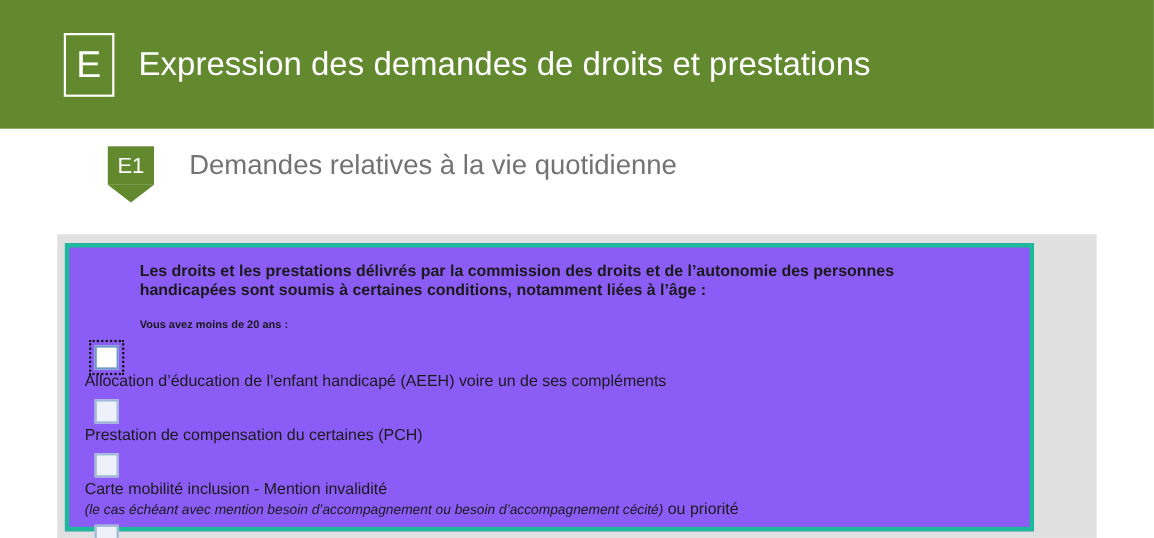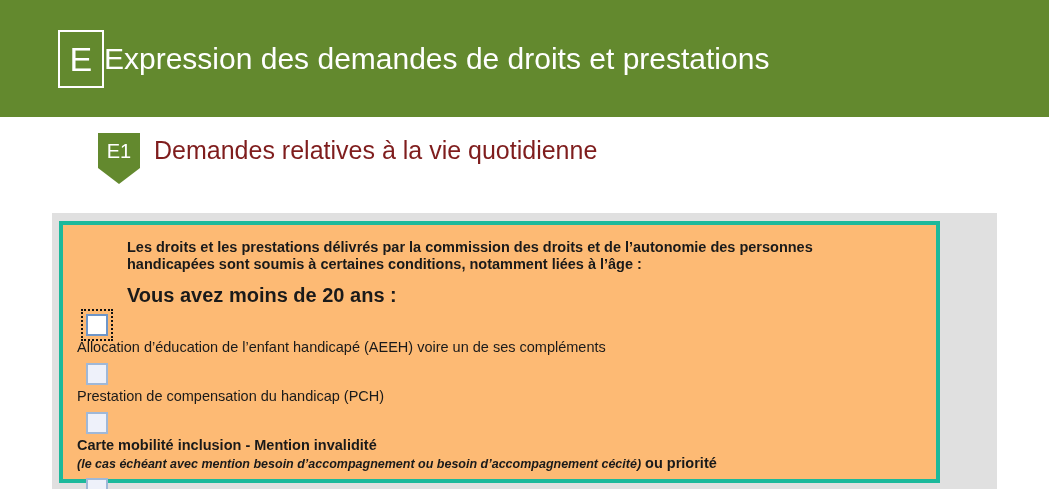--- a/index.html
+++ b/index.html
@@ -45,20 +45,21 @@
     flex: 0 0 auto;
   }
   .section-letter {
     color: #ffffff;
     font-size: 34px;
     line-height: 1;
     font-weight: 400;
     letter-spacing: 0.5px;
   }
   .section-title {
+    margin-left: 22px;
     color: #ffffff;
     font-size: 30px;
     font-weight: 400;
     line-height: 1.1;
     white-space: nowrap;
   }
 
   
   .subsection {
     position: absolute;
@@ -91,22 +92,22 @@
   }
   .subsection-badge-label {
     position: relative;
     z-index: 2;
     color: #ffffff;
     font-size: 20px;
     line-height: 1;
     font-weight: 400;
   }
   .subsection-title {
-    margin-left: 14px;
-    color: #7f1d1d;
+    margin-left: 32px;
+    color: #737373;
     font-size: 25px;
     font-weight: 400;
     line-height: 34px;
     white-space: nowrap;
   }
 
   
   .gray-panel {
     position: absolute;
     left: 52px;
@@ -118,59 +119,58 @@
 
   
   .form-box {
     position: absolute;
     left: 59px;
     top: 221px;
     width: 881px;
     height: 262px;
     border: 4px solid #1cb99b;
     box-sizing: border-box;
-    background: #fdba74;
+    background: #8b5cf6;
   }
   .form-inner {
     padding: 12px 14px 10px 14px;
   }
 
   .intro-paragraph {
     margin: 0 0 0 50px;
     padding-top: 2px;
     color: #1a1a1a;
     font-size: 14.5px;
     font-weight: bold;
     line-height: 17px;
     max-width: 770px;
   }
   .sub-question {
     margin: 14px 0 0 50px;
     color: #1a1a1a;
-    font-size: 20px;
+    font-size: 10px;
     font-weight: bold;
     line-height: 17px;
   }
 
   
   .option-list {
     margin: 9px 0 0 0;
     padding: 0;
     list-style: none;
   }
   .option-row {
     display: flex;
     align-items: flex-start;
     margin-bottom: 5px;
     min-height: 26px;
     flex-direction: column;
   }
   .option-row.tall {
     min-height: 36px;
-    font-weight: bold;
   }
   .checkbox-cell {
     flex: 0 0 auto;
     width: 40px;
     display: flex;
     justify-content: center;
     padding-top: 1px;
   }
   .checkbox {
     width: 22px;
@@ -237,21 +237,21 @@
           <span class="checkbox-cell">
             <span class="checkbox focused"></span>
           </span>
           <span class="option-label">Allocation d’éducation de l’enfant handicapé (AEEH) voire un de ses compléments</span>
         </li>
 
         <li class="option-row">
           <span class="checkbox-cell">
             <span class="checkbox"></span>
           </span>
-          <span class="option-label">Prestation de compensation du handicap (PCH)</span>
+          <span class="option-label">Prestation de compensation du certaines (PCH)</span>
         </li>
 
         <li class="option-row tall">
           <span class="checkbox-cell">
             <span class="checkbox"></span>
           </span>
           <span class="option-label">
             <span>Carte mobilité inclusion - Mention invalidité</span>
             <span class="option-note">
               <span>(le cas échéant avec mention besoin d’accompagnement ou besoin d’accompagnement cécité)</span><span class="trailing"> ou priorité</span>

